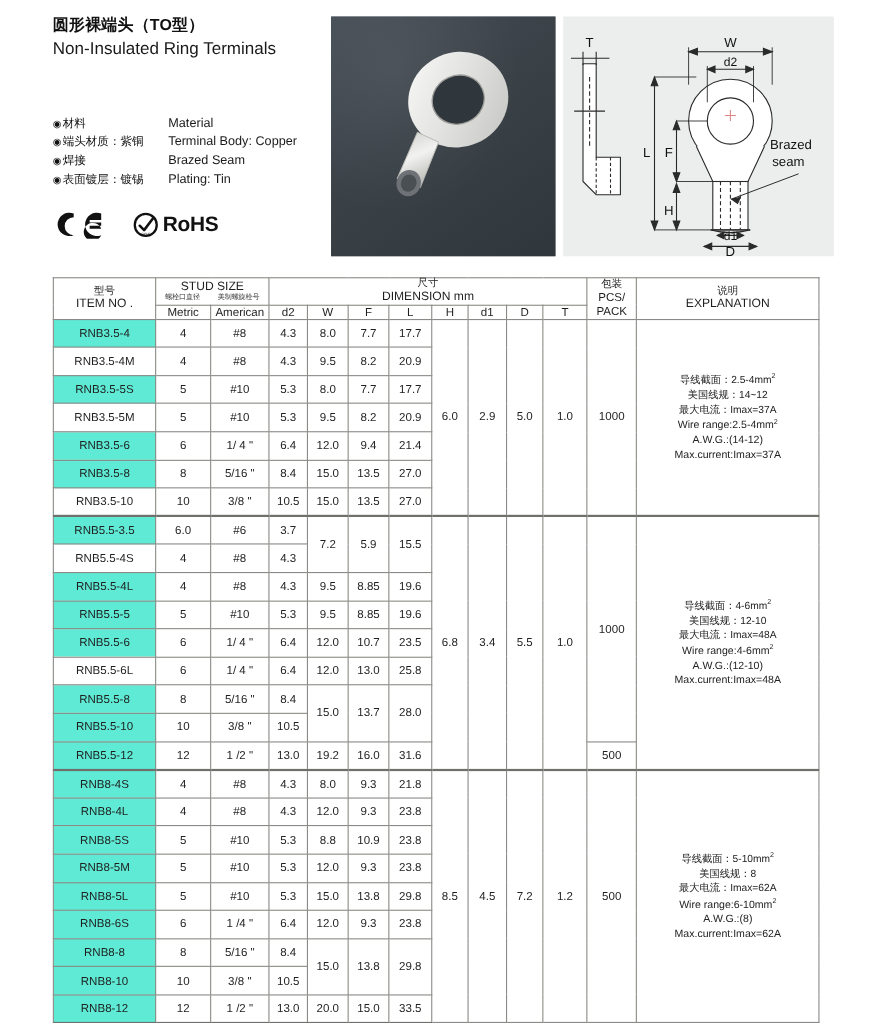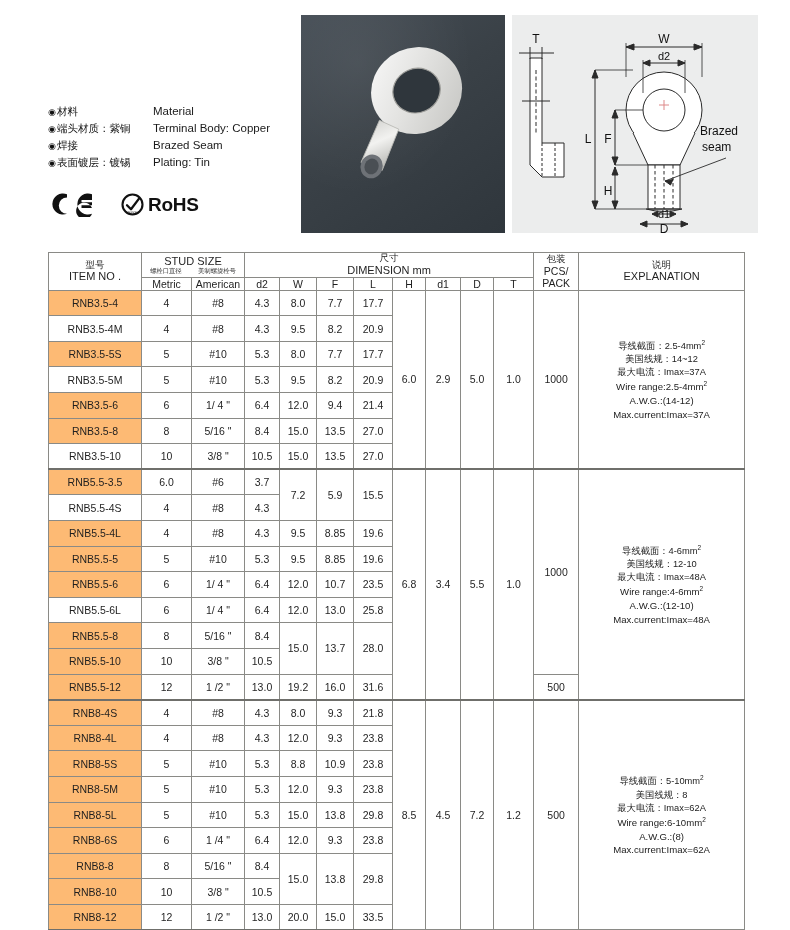--- a/index.html
+++ b/index.html
@@ -47,35 +47,39 @@
   table.spectbl td,table.spectbl th{
     border:1px solid #8a8a86;padding:0;text-align:center;vertical-align:middle;
     font-weight:normal;background:#ffffff;}
   thead td{background:#eeeeee;line-height:1.15;}
   .hdr-main{font-size:11px;}
   .hdr-cn{font-size:9.5px;}
   .hdr-tiny{font-size:6.4px;color:#333;letter-spacing:-.1px;}
   .hdr-sub{font-size:10.5px;}
   .rowcell{height:25.6px;}
   .item{font-size:10.5px;text-align:left;padding-left:9px;}
-  .item.alt{background:#fdba74;}
+  .item.alt{background:#5eead4;}
   .expl{text-align:left;vertical-align:middle;padding-left:30px;line-height:1.42;
     font-size:9.6px;color:#222;}
   .expl .cn{font-size:9.3px;}
   .expl sup{font-size:6.5px;vertical-align:super;}
   .thickline{border-top:2px solid #6f6f6b !important;}
   .thickbottom{border-bottom:2px solid #6f6f6b !important;}
 </style>
 </head>
 <body>
 
 <div class="page">
 
   <div class="top">
 
+    <div class="info">
+      <div class="title-cn">圆形裸端头（TO型）</div>
+      <div class="title-en">Non-Insulated Ring Terminals</div>
+    </div>
 
     <div class="spec">
       <div class="spec-row">
         <span class="bullet">◉</span>
         <span class="spec-cn">材料</span>
         <span class="spec-en">Material</span>
       </div>
       <div class="spec-row">
         <span class="bullet">◉</span>
         <span class="spec-cn">端头材质：紫铜</span>

